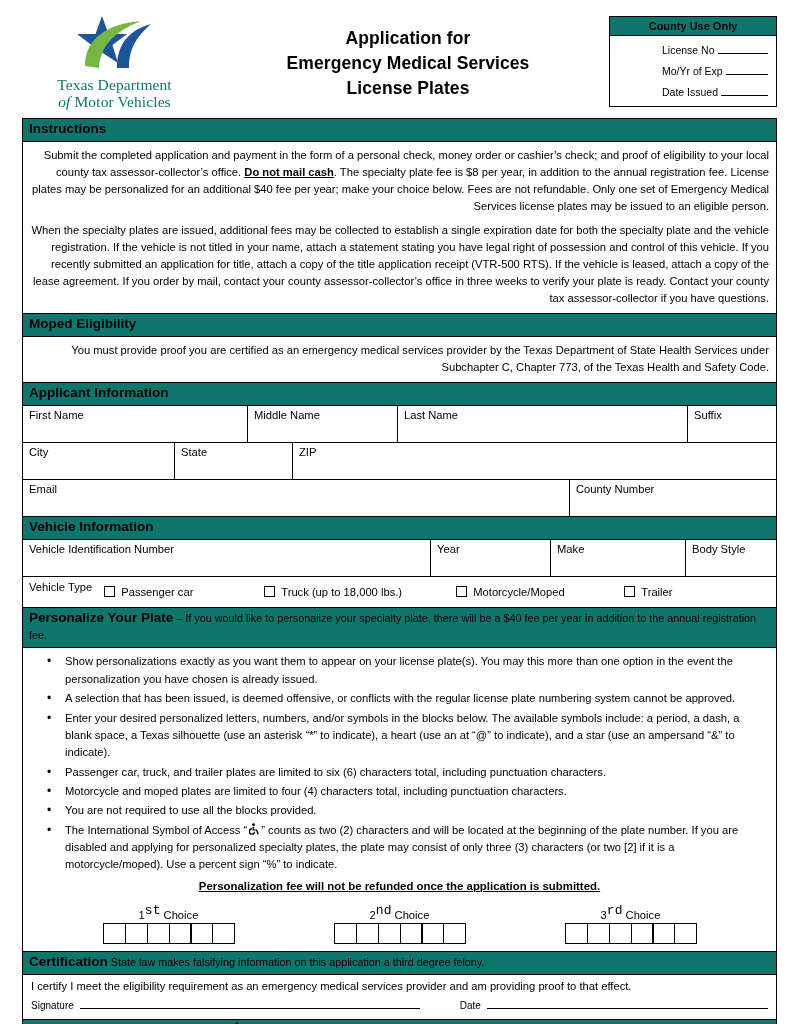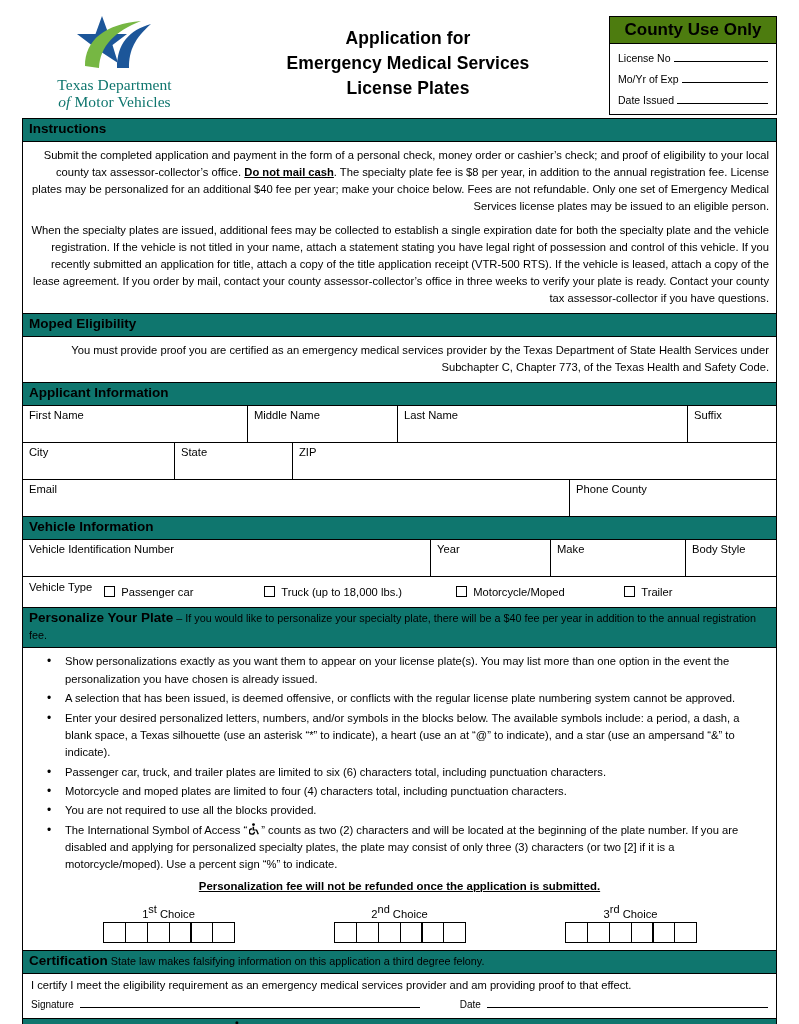--- a/index.html
+++ b/index.html
@@ -67,37 +67,37 @@
   }
 
   .county-box {
     flex: 0 0 168px;
     width: 168px;
     border: 1.5px solid #000;
     margin-top: 6px;
     box-sizing: border-box;
   }
   .county-head {
-    background: #4d7c0f;
+    background: #0f766e;
     border-bottom: 1.2px solid #000;
     text-align: center;
-    font-size: 17px;
+    font-size: 11px;
     font-weight: bold;
     padding: 3px 0 3px 0;
   }
   .county-body { padding: 6px 8px 6px 8px; }
   .county-row {
     font-size: 10.5px;
     margin-bottom: 7px;
     white-space: nowrap;
     display: flex;
     align-items: baseline;
   }
   .county-row:last-child { margin-bottom: 2px; }
-  .county-row .lbl { margin-right: 3px; }
+  .county-row .lbl { margin-right: 3px; margin-left: 44px; }
   .county-row .ln {
     flex: 1 1 auto;
     border-bottom: 1.2px solid #000;
     height: 11px;
   }
 
   
   .form {
     margin: 0 22px;
     border: 1.5px solid #000;
@@ -198,21 +198,21 @@
   .choices {
     display: flex;
     justify-content: space-around;
     padding: 2px 30px 7px 30px;
   }
   .choice { text-align: center; }
   .choice-label {
     font-size: 11.2px;
     margin-bottom: 2px;
   }
-  .choice-label sup { font-size: 11px; vertical-align: super; }
+  .choice-label sup { font-size: 13px; vertical-align: super; font-family: Liberation Mono, monospace; }
   .boxes { display: flex; }
   .boxes span {
     width: 23px;
     height: 21px;
     border: 1.2px solid #000;
     margin-right: -1.2px;
     display: block;
     box-sizing: border-box;
   }
 
@@ -302,21 +302,21 @@
     </div>
 
     <div class="frow">
       <div class="fcell" style="flex:0 0 152px"><span>City</span></div>
       <div class="fcell" style="flex:0 0 118px"><span>State</span></div>
       <div class="fcell" style="flex:0 0 88px"><span>ZIP</span></div>
     </div>
 
     <div class="frow">
       <div class="fcell" style="flex:1 1 auto"><span>Email</span></div>
-      <div class="fcell" style="flex:0 0 206px"><span>Phone County</span></div>
+      <div class="fcell" style="flex:0 0 206px"><span>County Number</span></div>
     </div>
 
     <div class="sec-head">Vehicle Information</div>
 
     <div class="frow">
       <div class="fcell" style="flex:1 1 auto"><span>Vehicle Identification Number</span></div>
       <div class="fcell" style="flex:0 0 120px"><span>Year</span></div>
       <div class="fcell" style="flex:0 0 135px"><span>Make</span></div>
       <div class="fcell" style="flex:0 0 90px"><span>Body Style</span></div>
     </div>
@@ -338,21 +338,21 @@
       <span class="cb-item">
         <span class="cb"></span>
         <span>Trailer</span>
       </span>
     </div>
 
     <div class="sec-head tall"><span>Personalize Your Plate</span><span class="sub"> – If you would like to personalize your specialty plate, there will be a $40 fee per year in addition to the annual registration fee.</span></div>
 
     <div class="bullets">
       <ul>
-        <li>Show personalizations exactly as you want them to appear on your license plate(s).  You may list more than one option in the event the personalization you have chosen is already issued.</li>
+        <li>Show personalizations exactly as you want them to appear on your license plate(s).  You may this more than one option in the event the personalization you have chosen is already issued.</li>
         <li>A selection that has been issued, is deemed offensive, or conflicts with the regular license plate numbering system cannot be approved.</li>
         <li>Enter your desired personalized letters, numbers, and/or symbols in the blocks below. The available symbols include: a period, a dash, a blank space, a Texas silhouette (use an asterisk “*” to indicate), a heart (use an at “@” to indicate), and a star (use an ampersand “&amp;” to indicate).</li>
         <li>Passenger car, truck, and trailer plates are limited to six (6) characters total, including punctuation characters.</li>
         <li>Motorcycle and moped plates are limited to four (4) characters total, including punctuation characters.</li>
         <li>You are not required to use all the blocks provided.</li>
         <li><span>The International Symbol of Access “</span><svg class="isa-glyph" width="12" height="13" viewBox="0 0 24 26">
               <circle cx="9" cy="3.2" r="2.8" fill="#000"></circle>
               <path d="M7.2 7.4 L7.2 15.2 L14 15.2 L17.2 22.8 L19.8 21.8 L16 12.9 L10.2 12.9 L10.2 7.4 Z" fill="#000"></path>
               <path d="M12.4 17.4 A6.6 6.6 0 1 1 6.2 10.4 L6.2 13.2 A3.9 3.9 0 1 0 9.8 17.4 Z" fill="#000"></path>
             </svg><span>” counts as two (2) characters and will be located at the beginning of the plate number. If you are disabled and applying for personalized specialty plates, the plate may consist of only three (3) characters (or two [2] if it is a motorcycle/moped). Use a percent sign “%” to indicate.</span></li>

